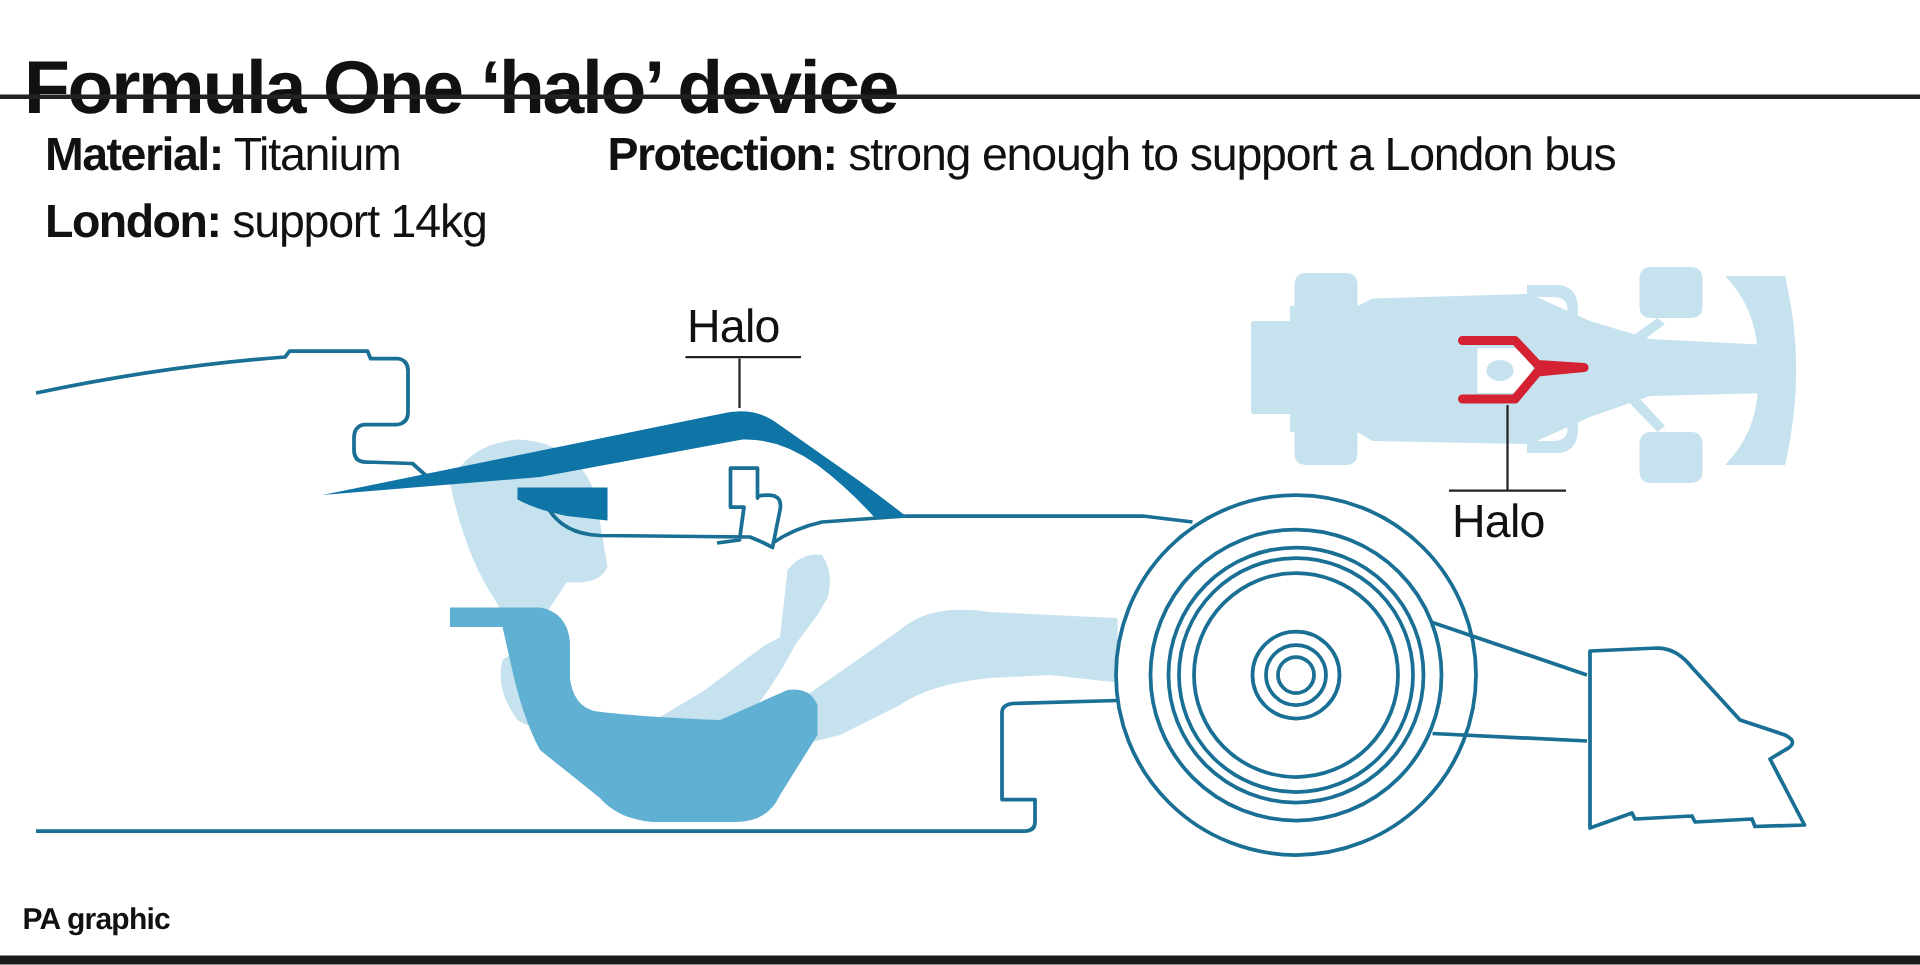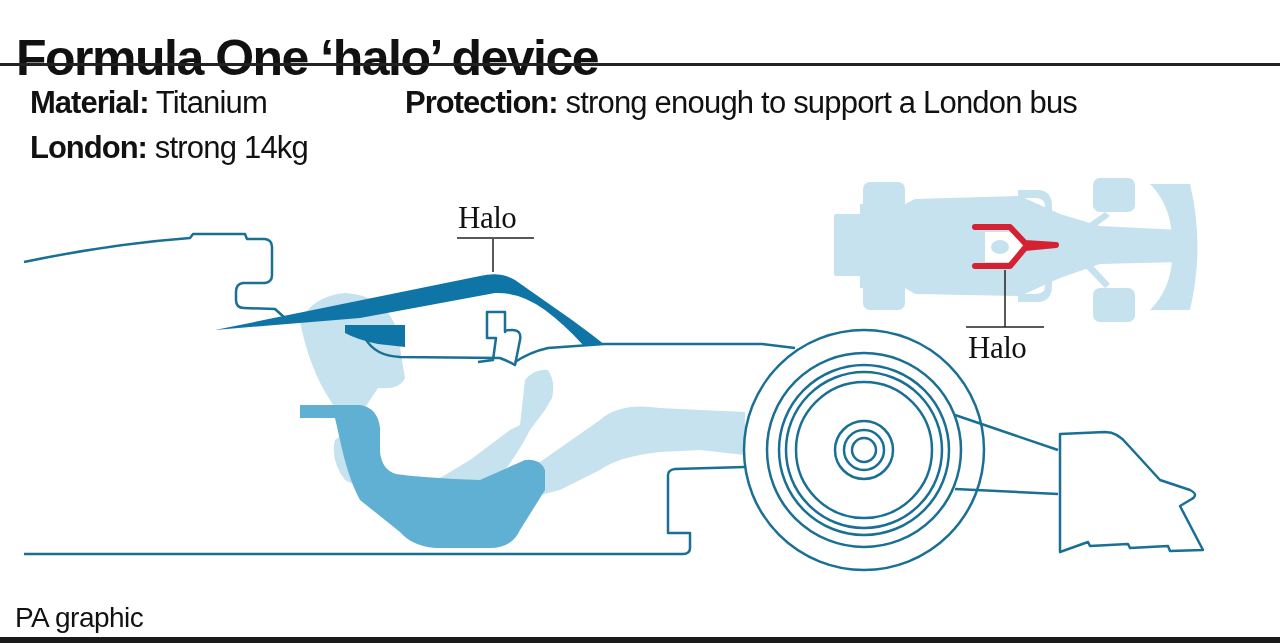--- a/index.html
+++ b/index.html
@@ -4,33 +4,33 @@
 <style>
   html, body { margin:0; padding:0; background:#ffffff; }
   body { width:1280px; height:643px; position:relative; overflow:hidden; font-family:"Liberation Sans", sans-serif; color:#111; }
   .title { position:absolute; left:16px; top:0px; font-size:50px; font-weight:bold; letter-spacing:-1.5px; line-height:58px;margin-top:29px; }
   .rule { position:absolute; left:0; top:63px; width:1280px; height:3px; background:#222; }
   .facts { position:absolute; font-size:31px; letter-spacing:-0.8px; line-height:38px; }
   .facts b { font-weight:bold; letter-spacing:-1px; }
   .f1 { left:30px; top:84px; }
   .f2 { left:30px; top:129px; }
   .f3 { left:361px; top:84px;margin-left:44px; }
-  .footer { position:absolute; left:15px; top:602px; font-size:28px; letter-spacing:-0.5px; }
+  .footer { position:absolute; left:15px; top:602px; font-size:20px; letter-spacing:-0.5px;font-weight:bold; }
   .bottom-rule { position:absolute; left:0; top:637px; width:1280px; height:6px; background:#1a1a1a; }
   svg.diagram { position:absolute; left:0; top:0; }
-  .label { position:absolute; font-size:31px; letter-spacing:-0.5px;font-family:Liberation Serif, serif; }
+  .label { position:absolute; font-size:31px; letter-spacing:-0.5px; }
 </style>
 </head>
 <body>
 
 <div class="title">Formula One ‘halo’ device</div>
 <div class="rule"></div>
 
 <div class="facts f1"><b>Material:</b> <span>Titanium</span></div>
-<div class="facts f2"><b>London:</b> <span>strong 14kg</span></div>
+<div class="facts f2"><b>London:</b> <span>support 14kg</span></div>
 <div class="facts f3"><b>Protection:</b> <span>strong enough to support a London bus</span></div>
 
 <svg class="diagram" width="1280" height="643" viewBox="0 0 1280 643">
 
   <g fill="#c6e2ee" stroke="none">
 
     <rect x="834" y="214" width="34" height="62" rx="2"></rect>
 
     <rect x="863" y="182" width="42" height="32" rx="7"></rect>
     <rect x="863" y="278" width="42" height="32" rx="7"></rect>

